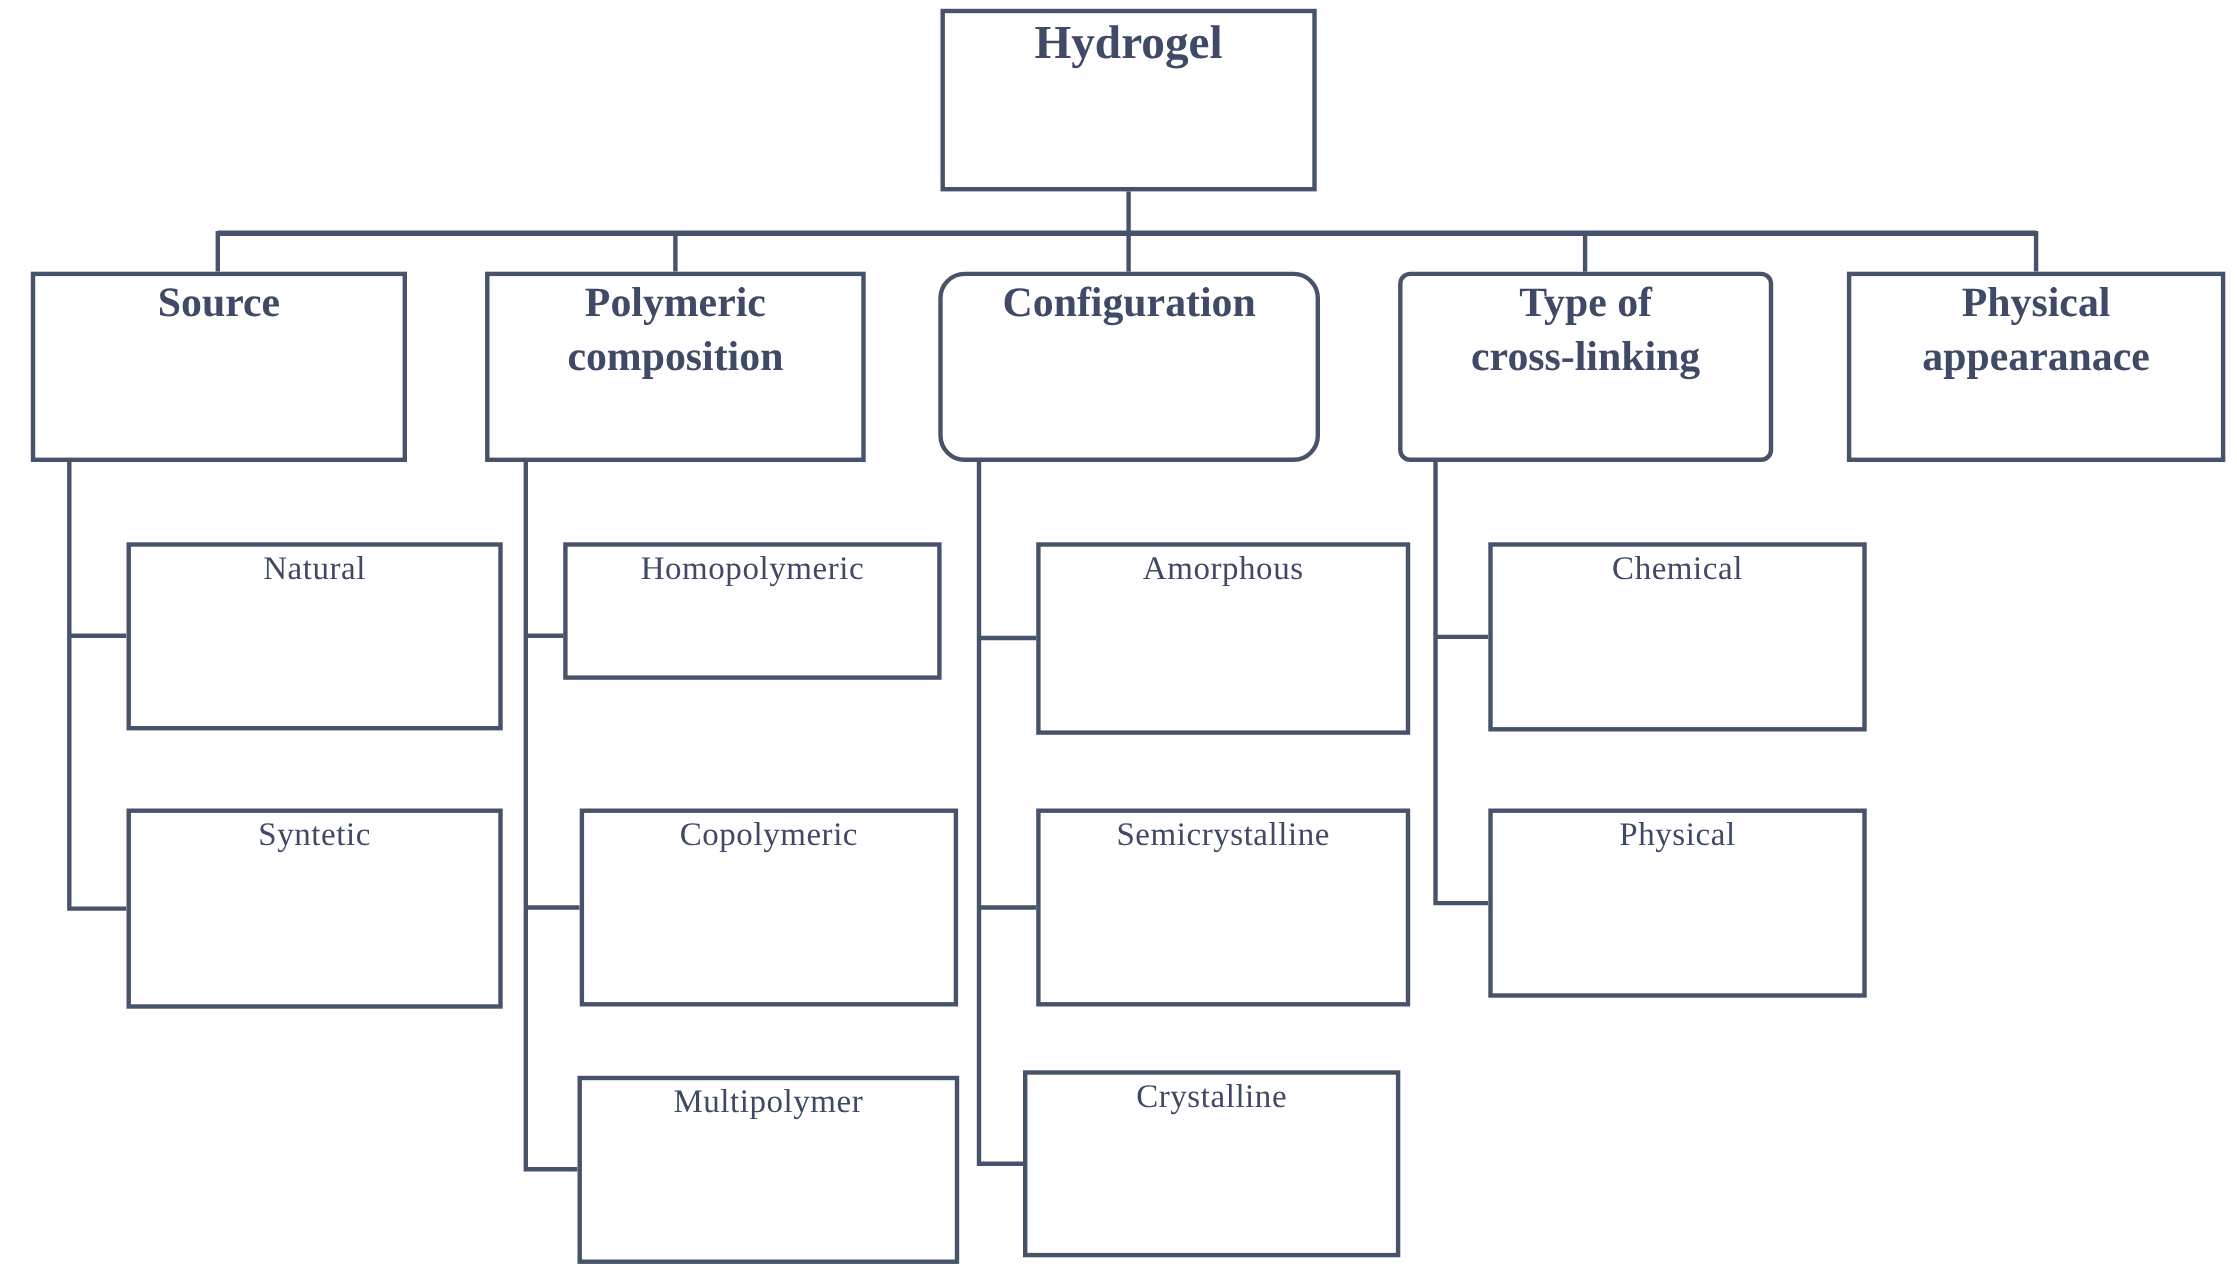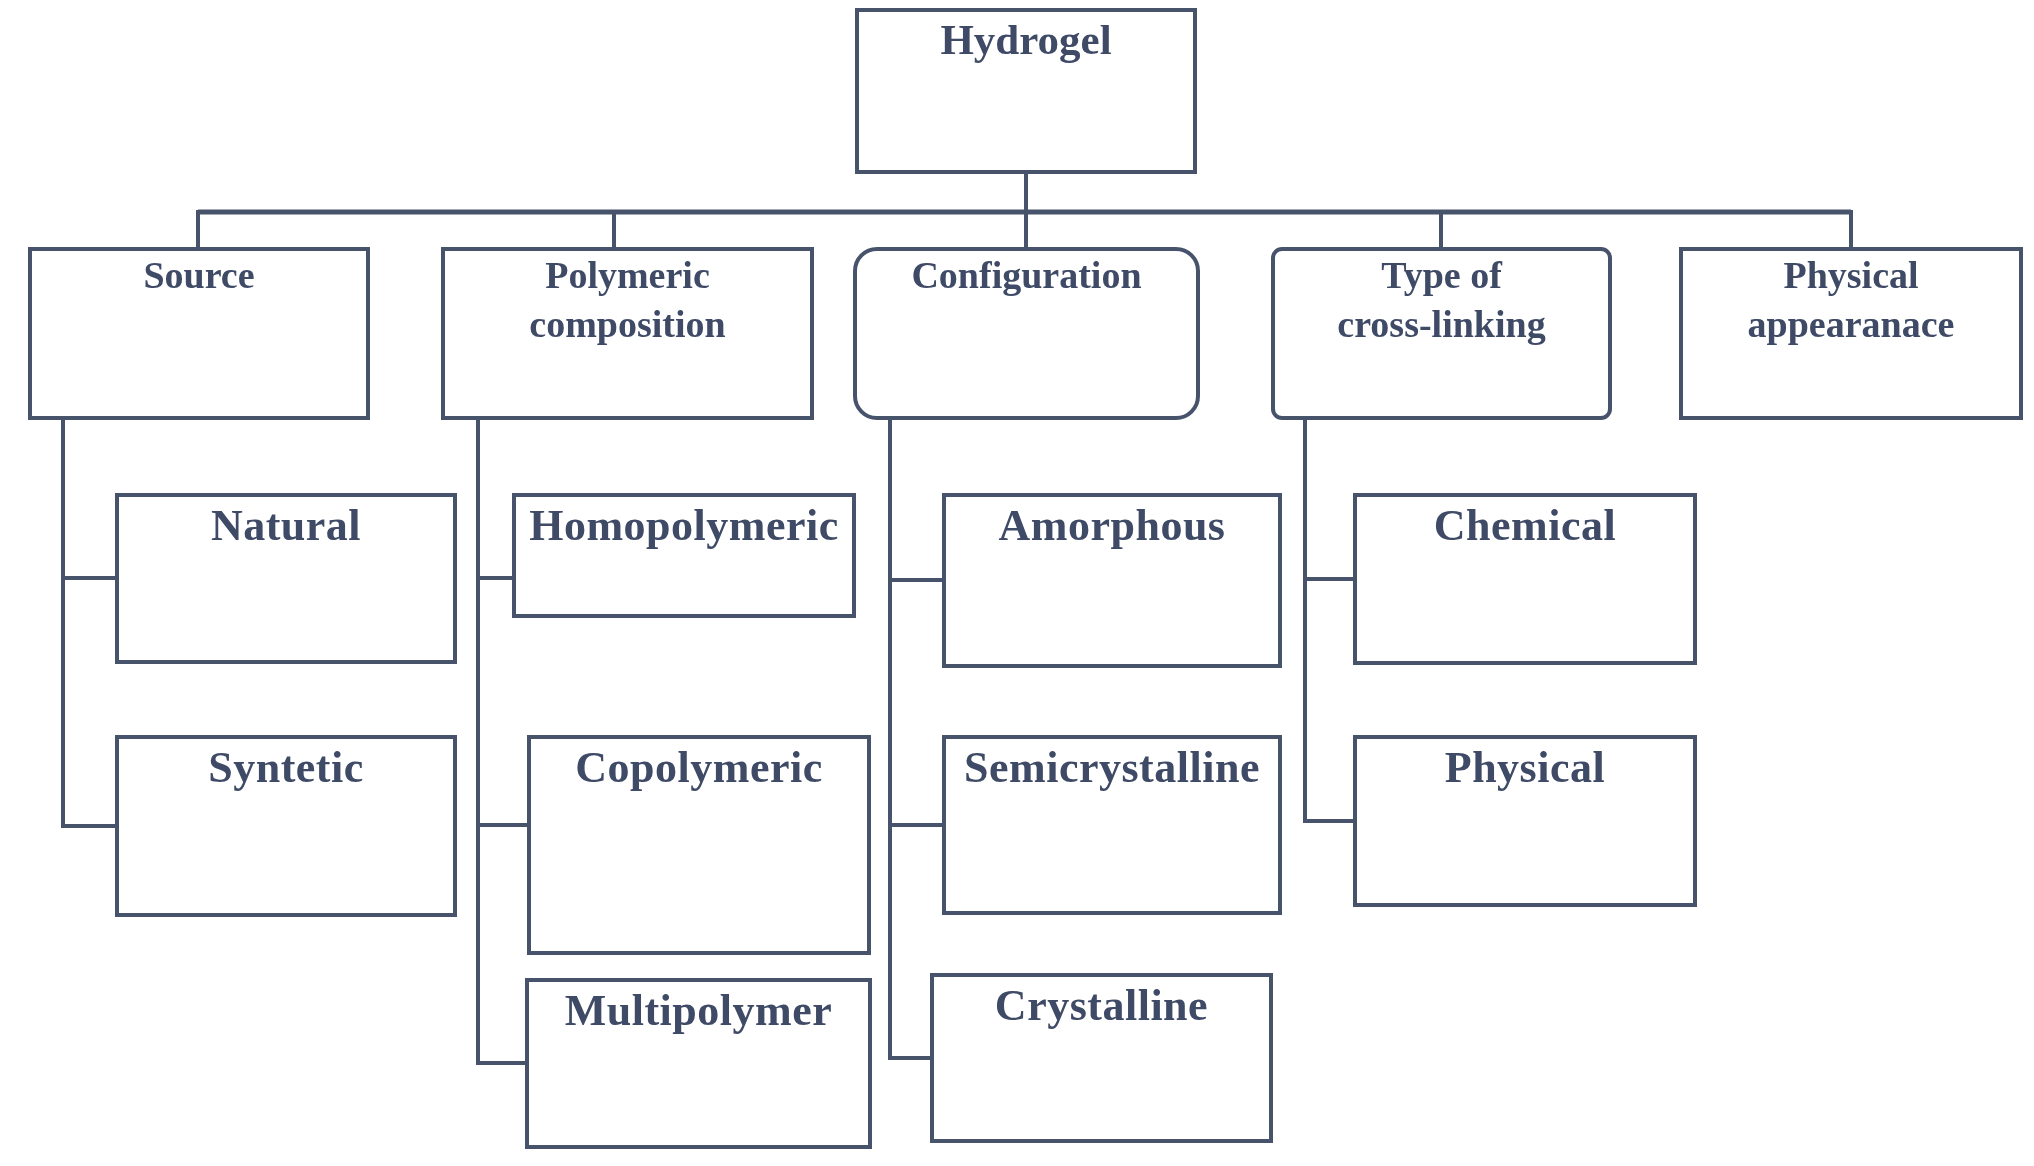--- a/index.html
+++ b/index.html
@@ -35,33 +35,33 @@
     text-align:center;
     color:var(--text);
   }
   .node .lbl{
     display:block;
     padding:0 18px;
     line-height:1.3;
   }
   .root-node{font-weight:bold;font-size:43px;}
   .cat{font-weight:bold;font-size:38px;}
-  .child{font-weight:bold;font-size:44px;letter-spacing:0.5px;}
+  .child{font-weight:normal;font-size:30px;letter-spacing:0.5px;}
 
   
   #n-hydrogel        {left:855px; top:8px;   width:342px;height:166px;}
   #n-source          {left:28px;  top:247px; width:342px;height:173px;}
-  #n-polymeric       {left:441px; top:247px; width:373px;height:173px;}
+  #n-polymeric       {left:441px; top:247px; width:346px;height:173px;}
   #n-configuration   {left:853px; top:247px; width:347px;height:173px;border-radius:24px;}
   #n-crosslinking    {left:1271px;top:247px; width:341px;height:173px;border-radius:11px;}
   #n-appearance      {left:1679px;top:247px; width:344px;height:173px;}
   #n-natural         {left:115px; top:493px; width:342px;height:171px;}
   #n-syntetic        {left:115px; top:735px; width:342px;height:182px;}
   #n-homopolymeric   {left:512px; top:493px; width:344px;height:125px;}
-  #n-copolymeric     {left:527px; top:735px; width:344px;height:220px;}
+  #n-copolymeric     {left:527px; top:735px; width:344px;height:180px;}
   #n-multipolymer    {left:525px; top:978px; width:347px;height:171px;}
   #n-amorphous       {left:942px; top:493px; width:340px;height:175px;}
   #n-semicrystalline {left:942px; top:735px; width:340px;height:180px;}
   #n-crystalline     {left:930px; top:973px; width:343px;height:170px;}
   #n-chemical        {left:1353px;top:493px; width:344px;height:172px;}
   #n-physical        {left:1353px;top:735px; width:344px;height:172px;}
 </style>
 </head>
 <body>
 

